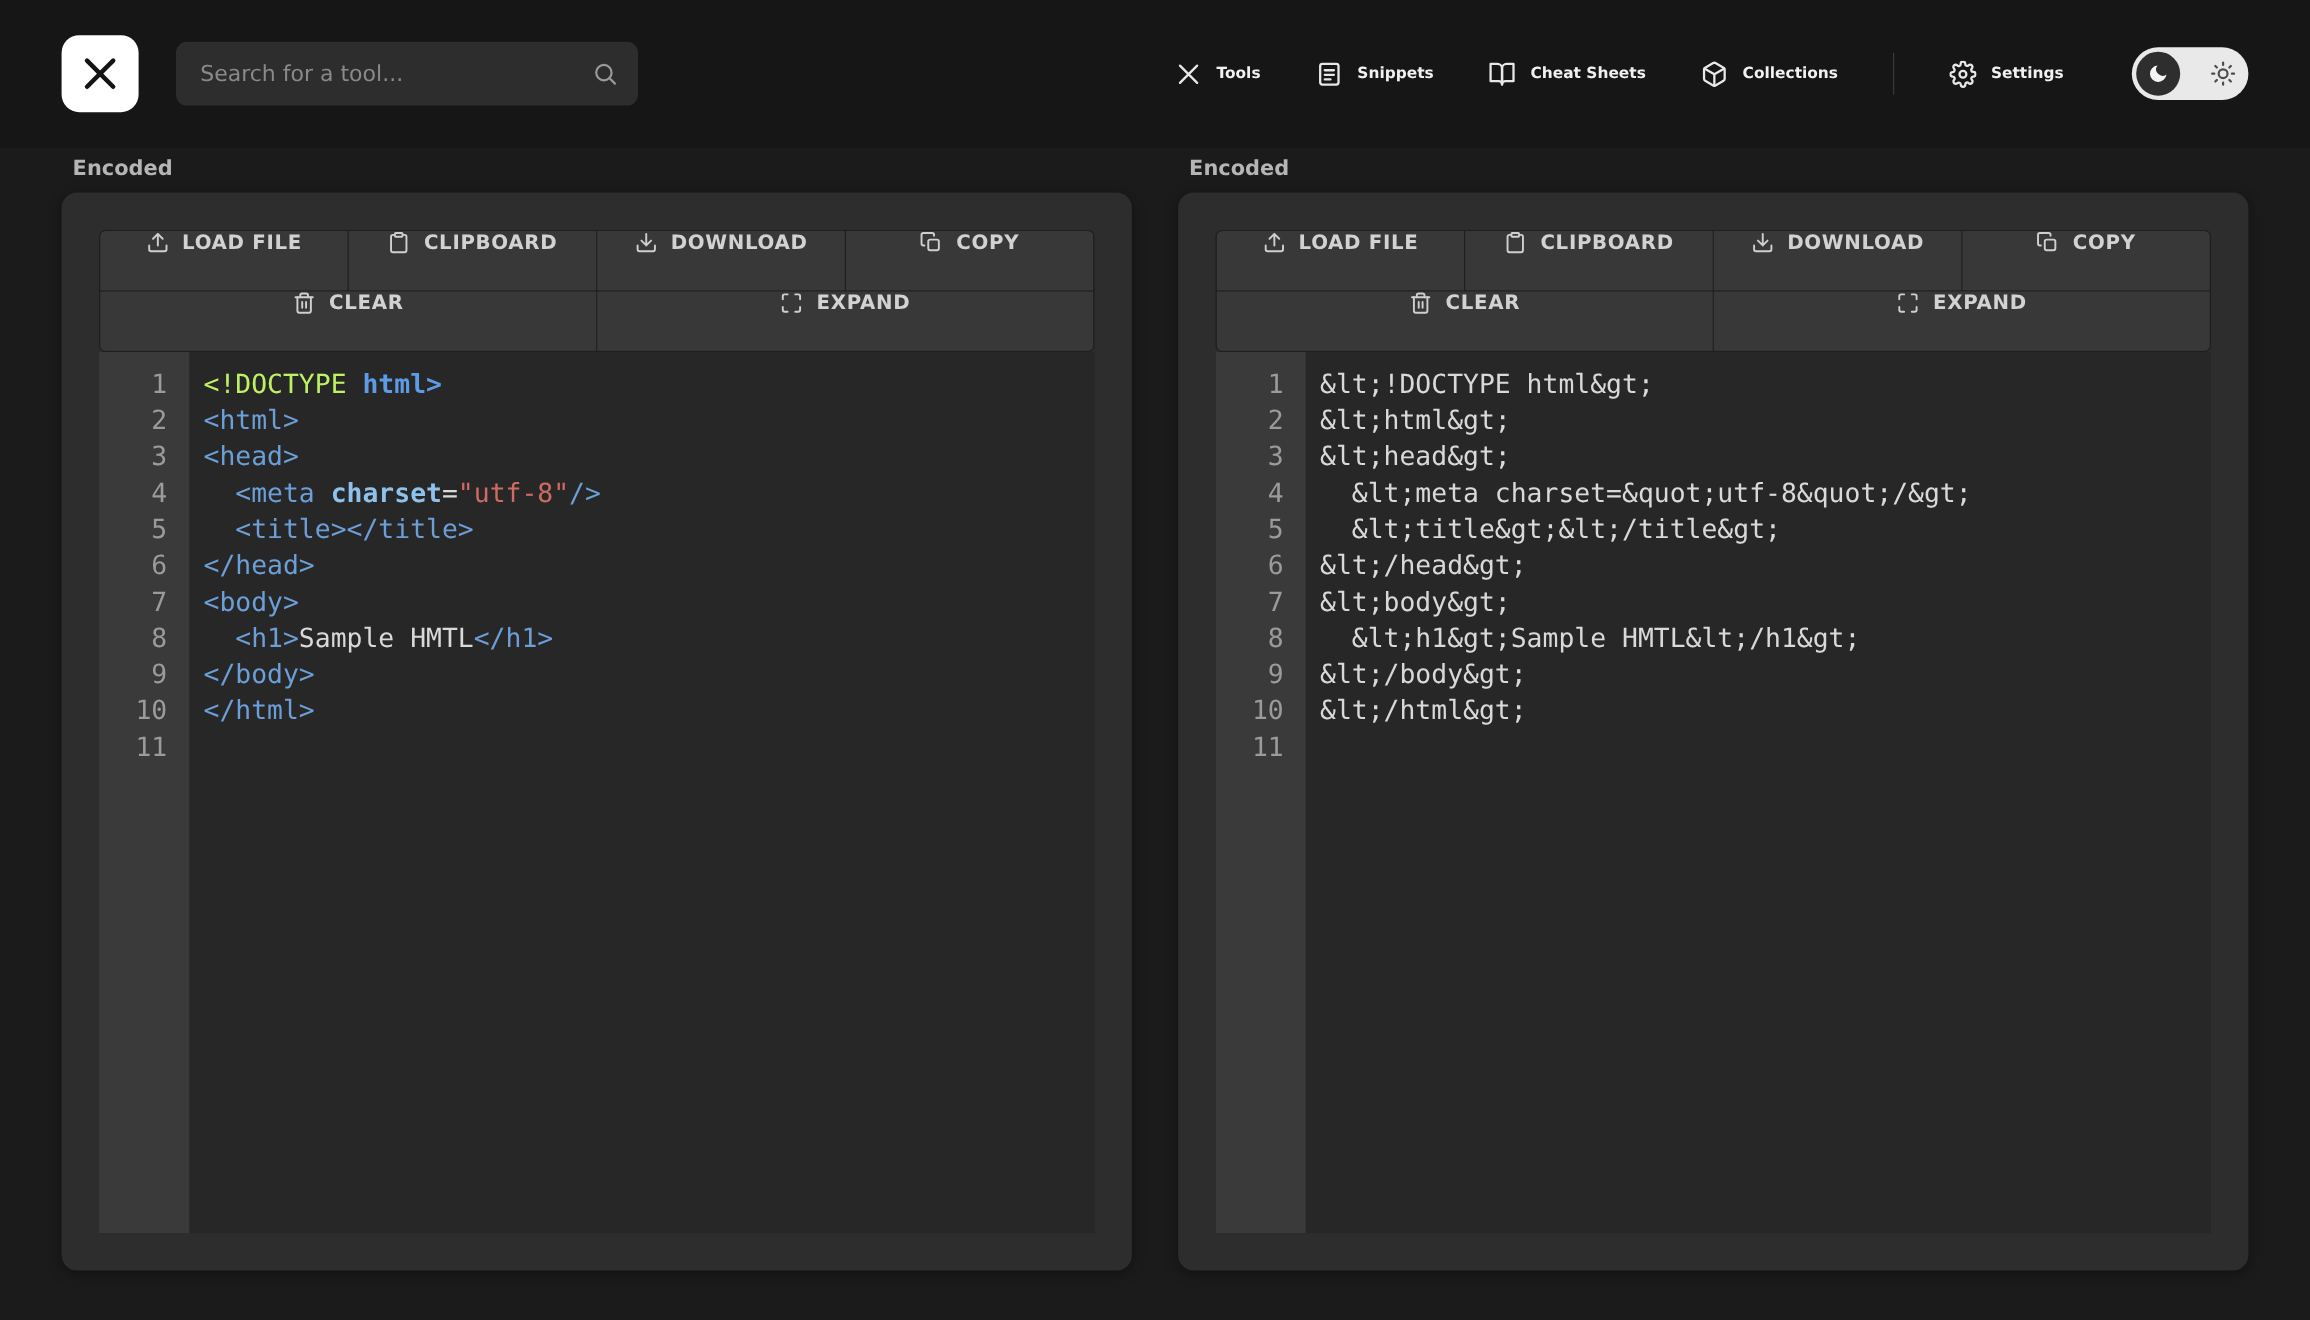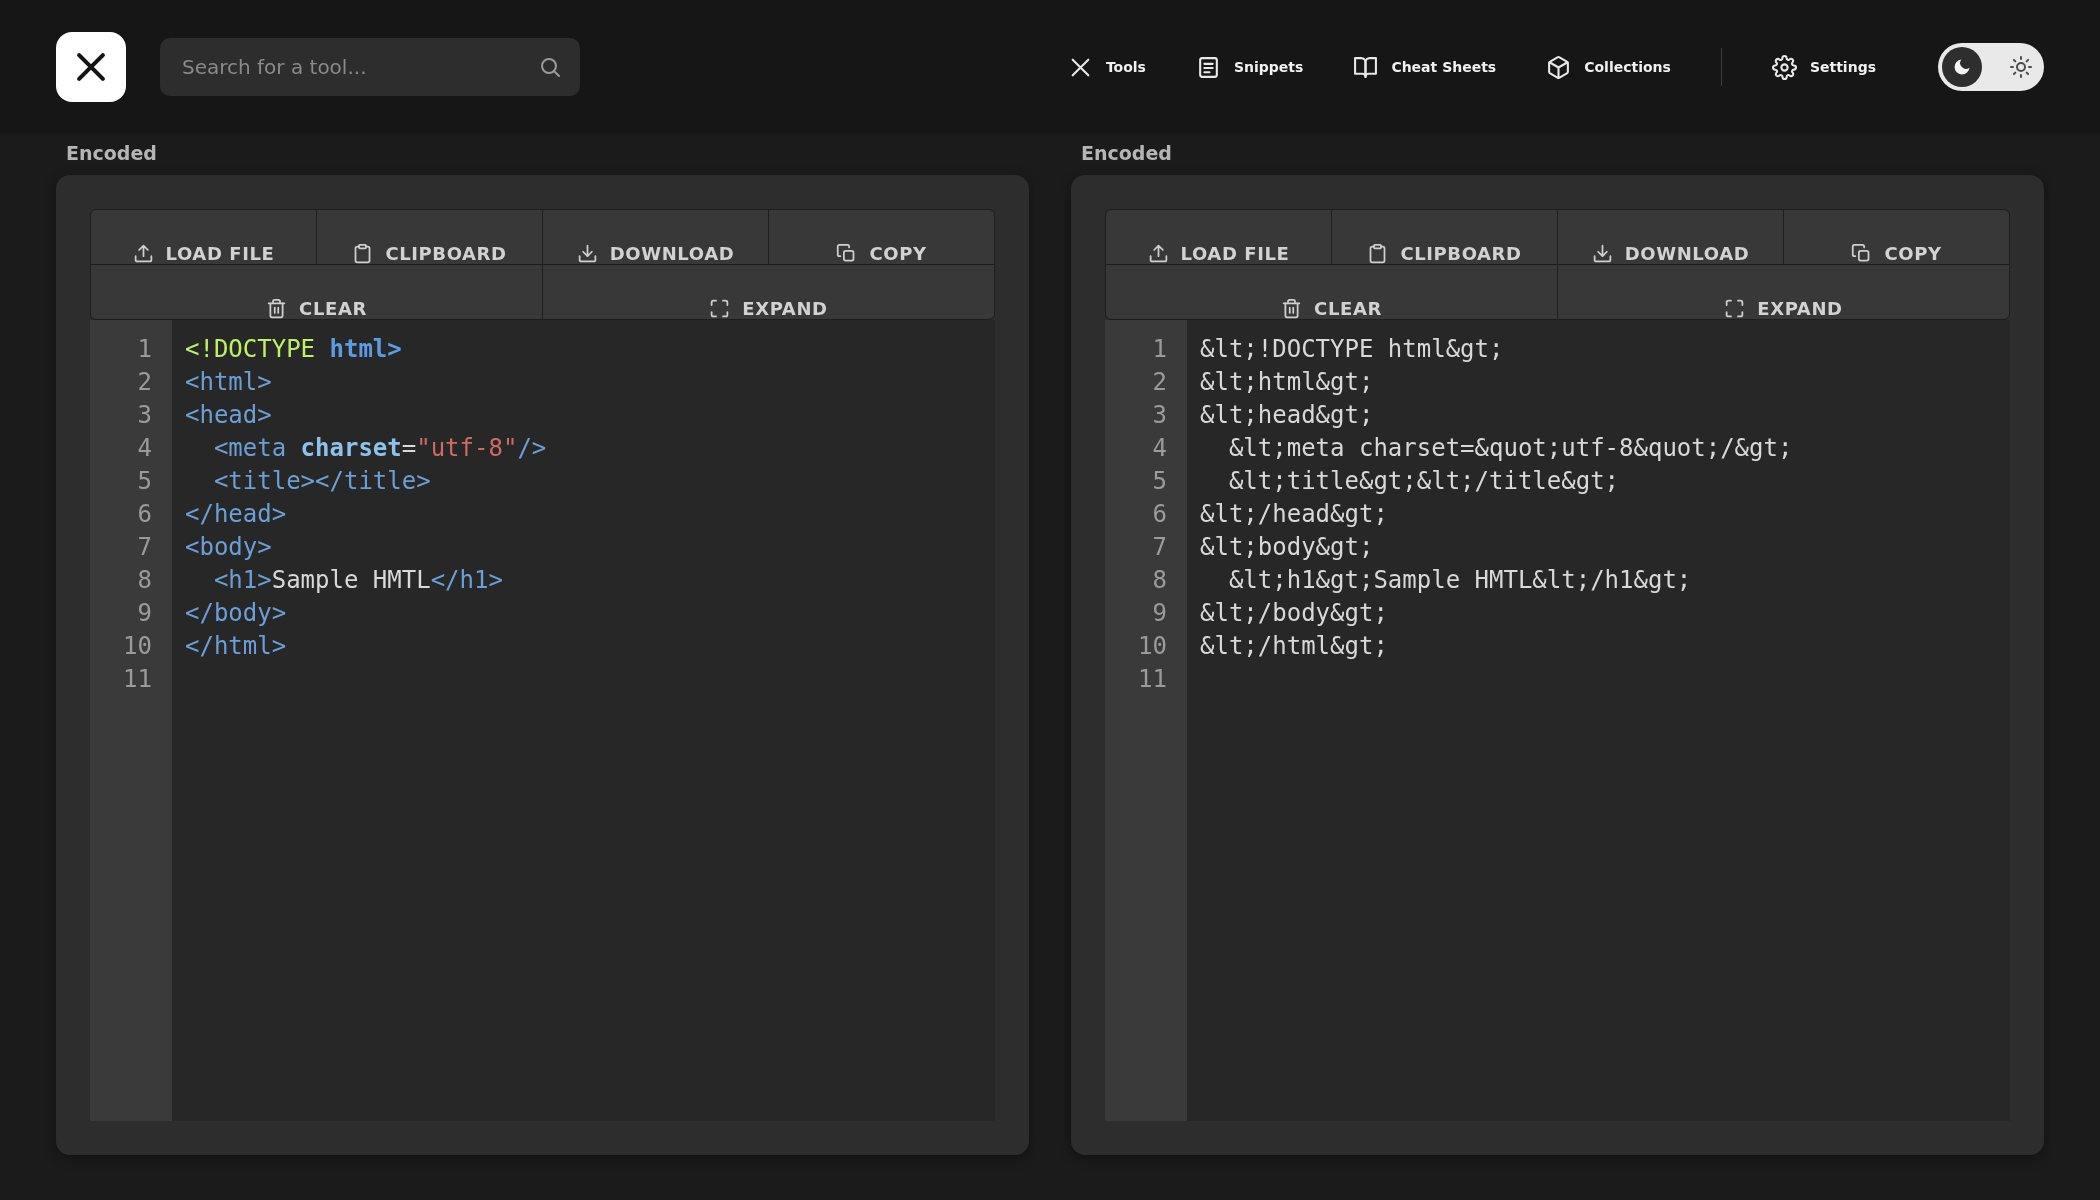--- a/index.html
+++ b/index.html
@@ -36,21 +36,21 @@
   .sun-wrap svg { width:24px; height:24px; }
 
   
   .workspace { display:flex; gap:42px; padding:6px 56px 0; }
   .column { flex:1; min-width:0; }
   .panel-label { font-size:19px; font-weight:700; color:#b5b5b5; margin:2px 0 11px 10px; }
 
   .card { background:#2d2d2d; border-radius:14px; padding:34px; height:980px; display:flex; flex-direction:column; box-shadow:0 3px 12px rgba(0,0,0,.35); }
 
   .toolbar { display:grid; grid-template-columns:repeat(4,1fr); gap:1px; background:#1e1e1e; border:1px solid #1e1e1e; border-radius:6px; overflow:hidden; flex:0 0 auto; }
-  .tb-btn { height:54px; background:#383838; border:none; display:flex; align-items:flex-end; justify-content:center; gap:12px; color:#d2d2d2; font-family:inherit; font-size:18px; font-weight:700; letter-spacing:.6px; cursor:pointer; white-space:nowrap; }
+  .tb-btn { height:54px; background:#383838; border:none; display:flex; align-items:flex-start; justify-content:center; gap:12px; color:#d2d2d2; font-family:inherit; font-size:18px; font-weight:700; letter-spacing:.6px; cursor:pointer; white-space:nowrap; }
   .tb-btn svg { width:21px; height:21px; color:#cfcfcf; flex:0 0 auto; }
   .tb-btn.half { grid-column:span 2; }
 
   .editor { flex:1; display:flex; background:#272727; overflow:hidden; margin-top:0;
             font-family:"DejaVu Sans Mono","Liberation Mono",monospace; font-size:24px; line-height:33px; cursor:text; }
   .gutter { width:82px; background:#3a3a3a; color:#9b9b9b; text-align:right; padding-top:13px; flex:0 0 auto; user-select:none; cursor:default; }
   .gutter .ln { padding-right:20px; }
   .code { flex:1; color:#d9d9d9; padding:13px 0 0 13px; white-space:pre; overflow:hidden; }
 
   .tok-doctype { color:#bef264; }

